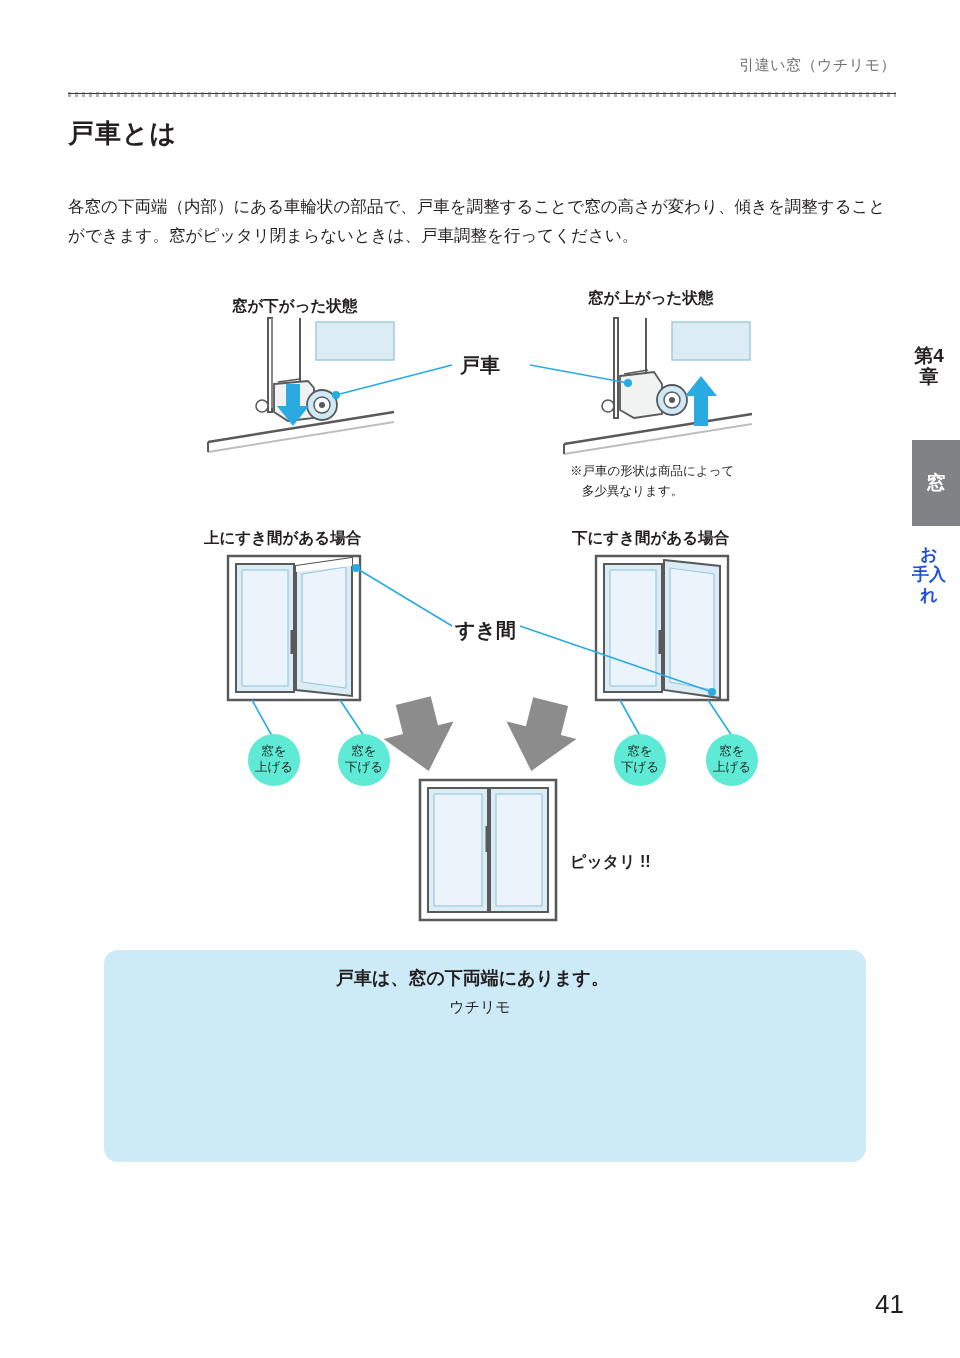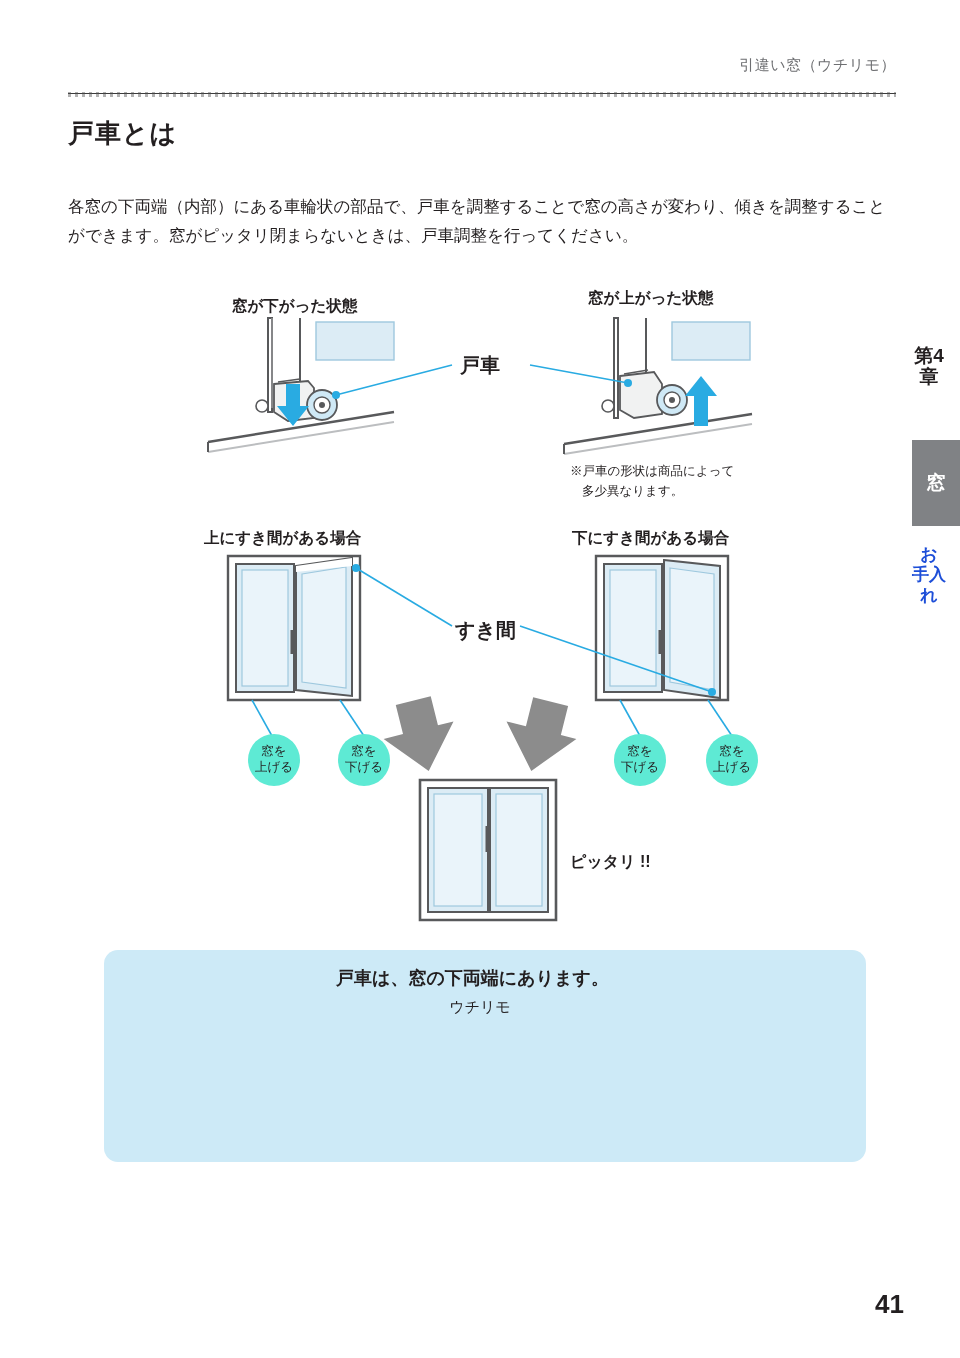--- a/index.html
+++ b/index.html
@@ -182,21 +182,21 @@
     text-align: center;
     font-size: 15px;
     color: #231f20;
   }
 
   .page-number {
     position: absolute;
     right: 56px;
     bottom: 38px;
     font-size: 26px;
-    font-weight: bold;
+    font-weight: normal;
     color: #231f20;
     margin-top: 8px;
   }
 </style>
 </head>
 <body>
 
 <div class="page-header">引違い窓（ウチリモ）</div>
 <div class="header-rule">
   <div class="thin"></div>

